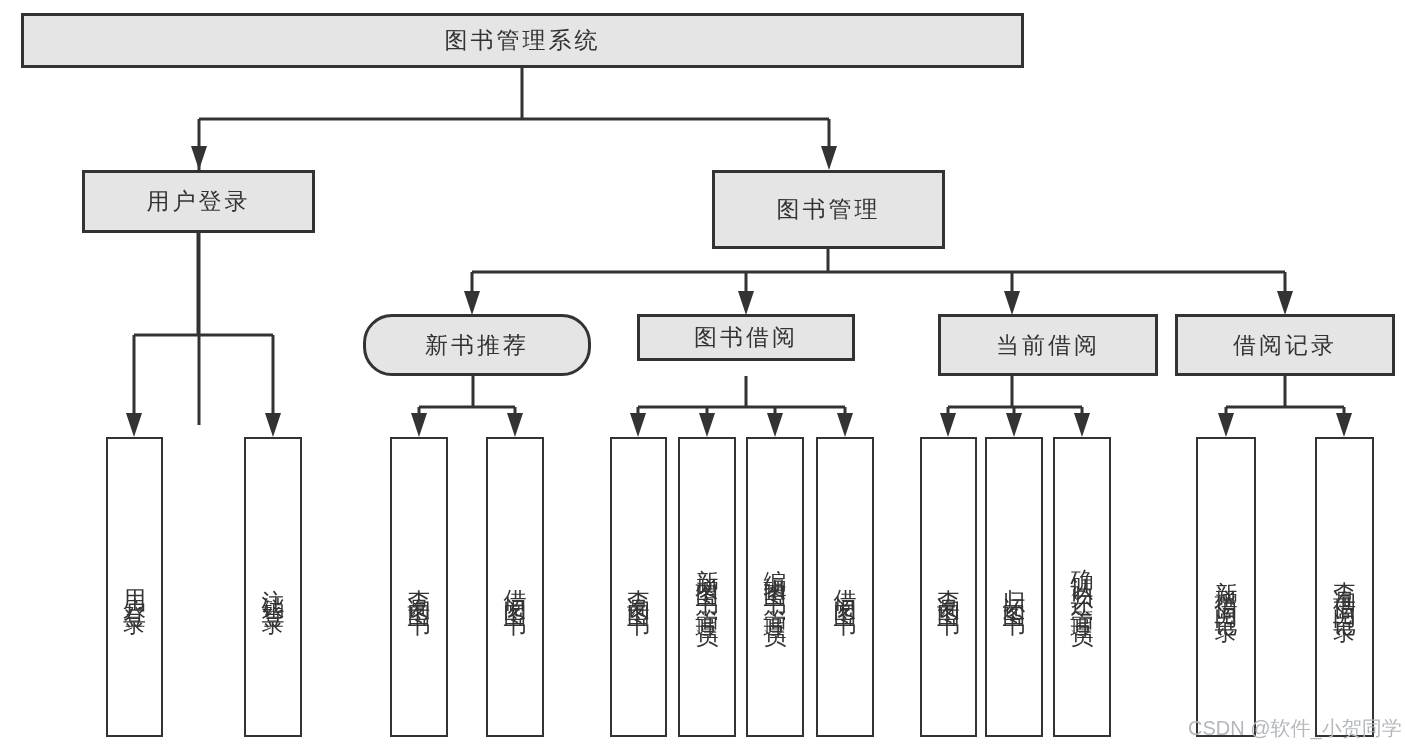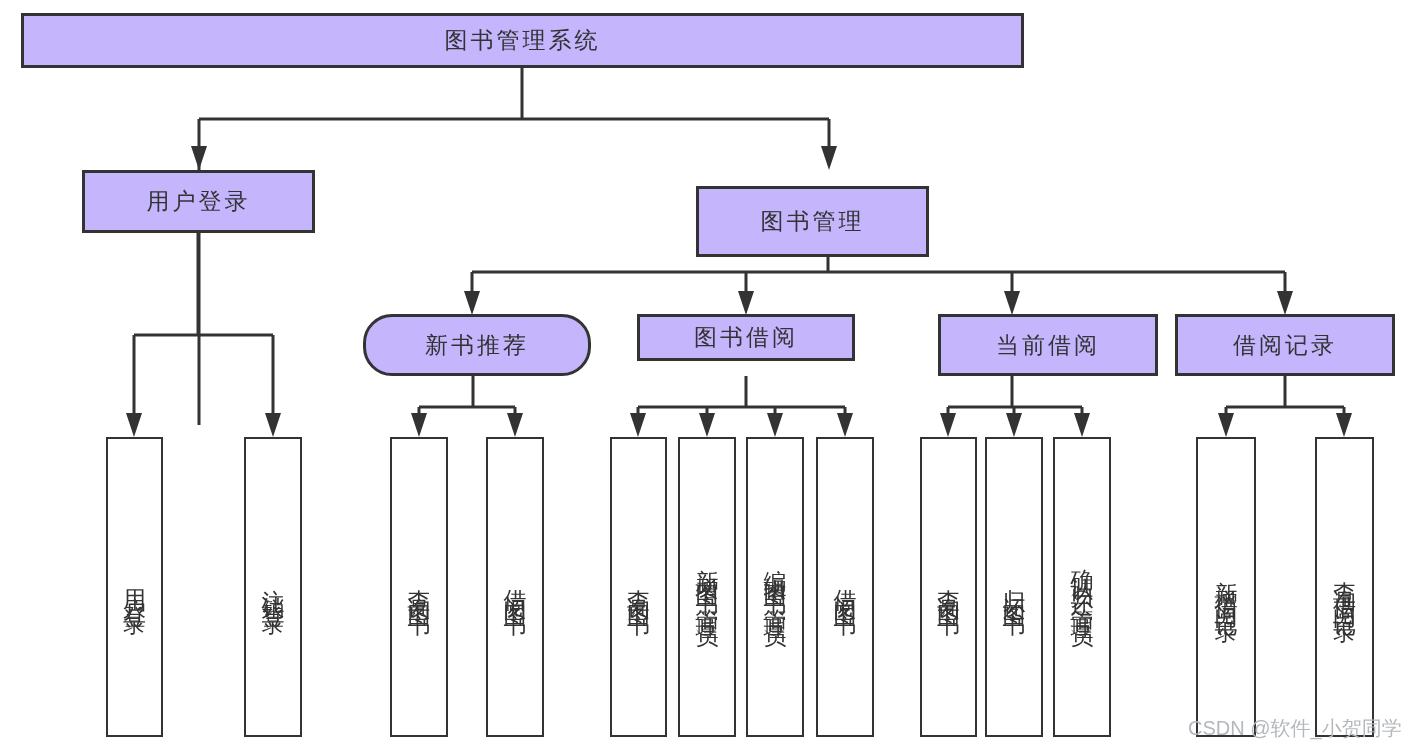--- a/index.html
+++ b/index.html
@@ -14,21 +14,21 @@
   }
   #wires {
     position: absolute;
     left: 0; top: 0;
     width: 1405px; height: 747px;
     z-index: 1;
   }
   .box {
     position: absolute;
     box-sizing: border-box;
-    background: #c4b5fd;
+    background: #e5e5e5;
     border: 3px solid #333333;
     display: flex;
     align-items: center;
     justify-content: center;
     z-index: 2;
   }
   .box span {
     font-size: 23px;
     letter-spacing: 3px;
     color: #333333;
@@ -131,21 +131,21 @@
     </g>
   </svg>
 
   <div class="box" style="left:21px; top:13px; width:1003px; height:55px;">
     <span>图书管理系统</span>
   </div>
 
   <div class="box" style="left:82px; top:170px; width:233px; height:63px;">
     <span>用户登录</span>
   </div>
-  <div class="box" style="left:696px; top:170px; width:233px; height:71px;margin-top:16px;">
+  <div class="box" style="left:712px; top:170px; width:233px; height:79px;">
     <span>图书管理</span>
   </div>
 
   <div class="box" style="left:363px; top:314px; width:228px; height:62px;border-radius:29px;">
     <span>新书推荐</span>
   </div>
   <div class="box" style="left:637px; top:314px; width:218px; height:47px;">
     <span>图书借阅</span>
   </div>
   <div class="box" style="left:902px; top:314px; width:220px; height:62px;margin-left:36px;">

